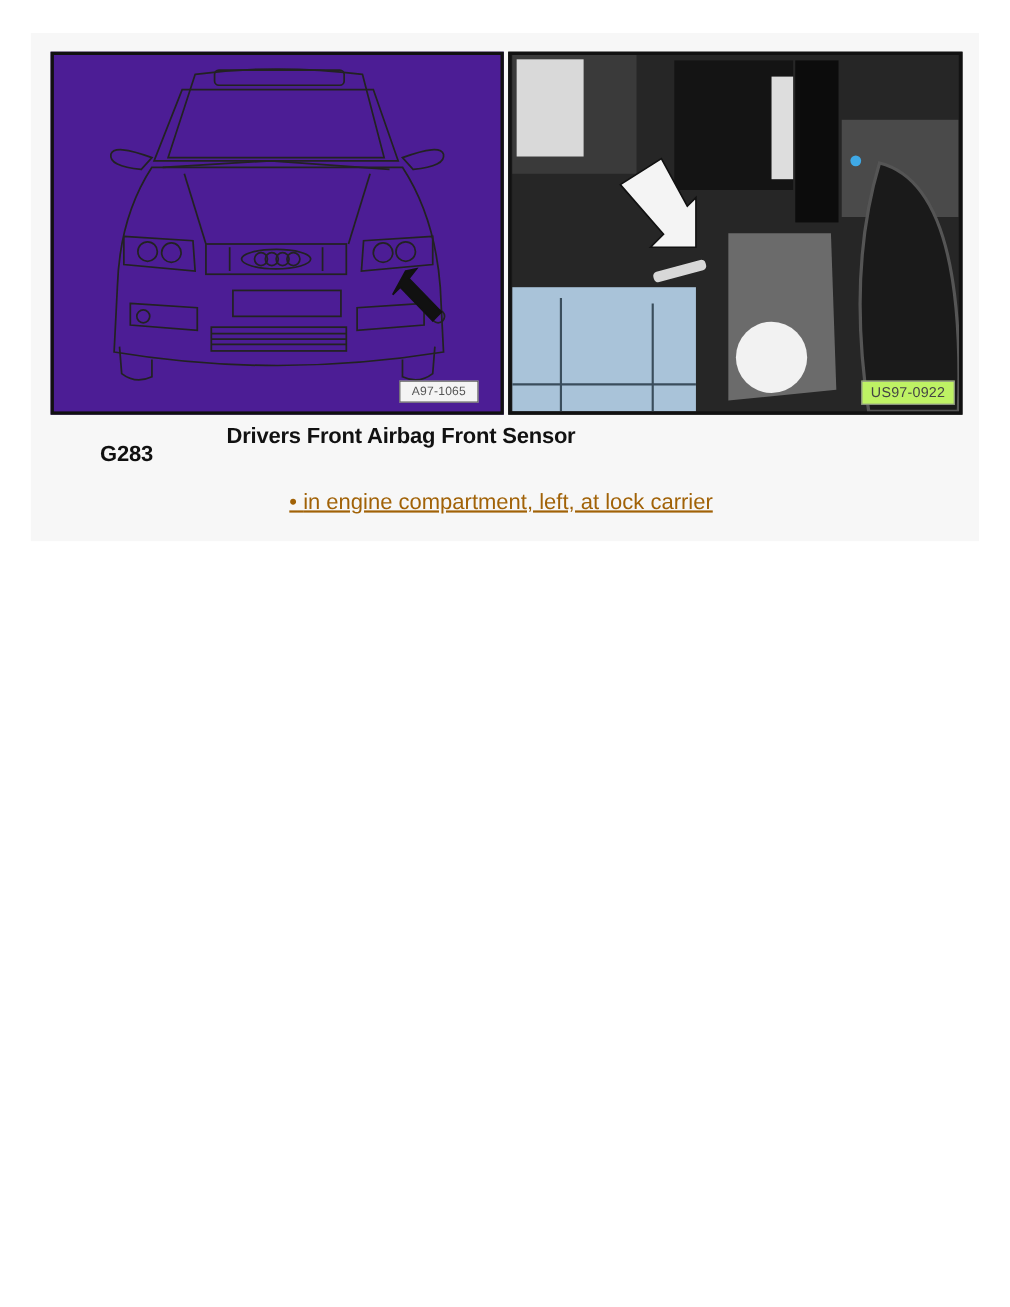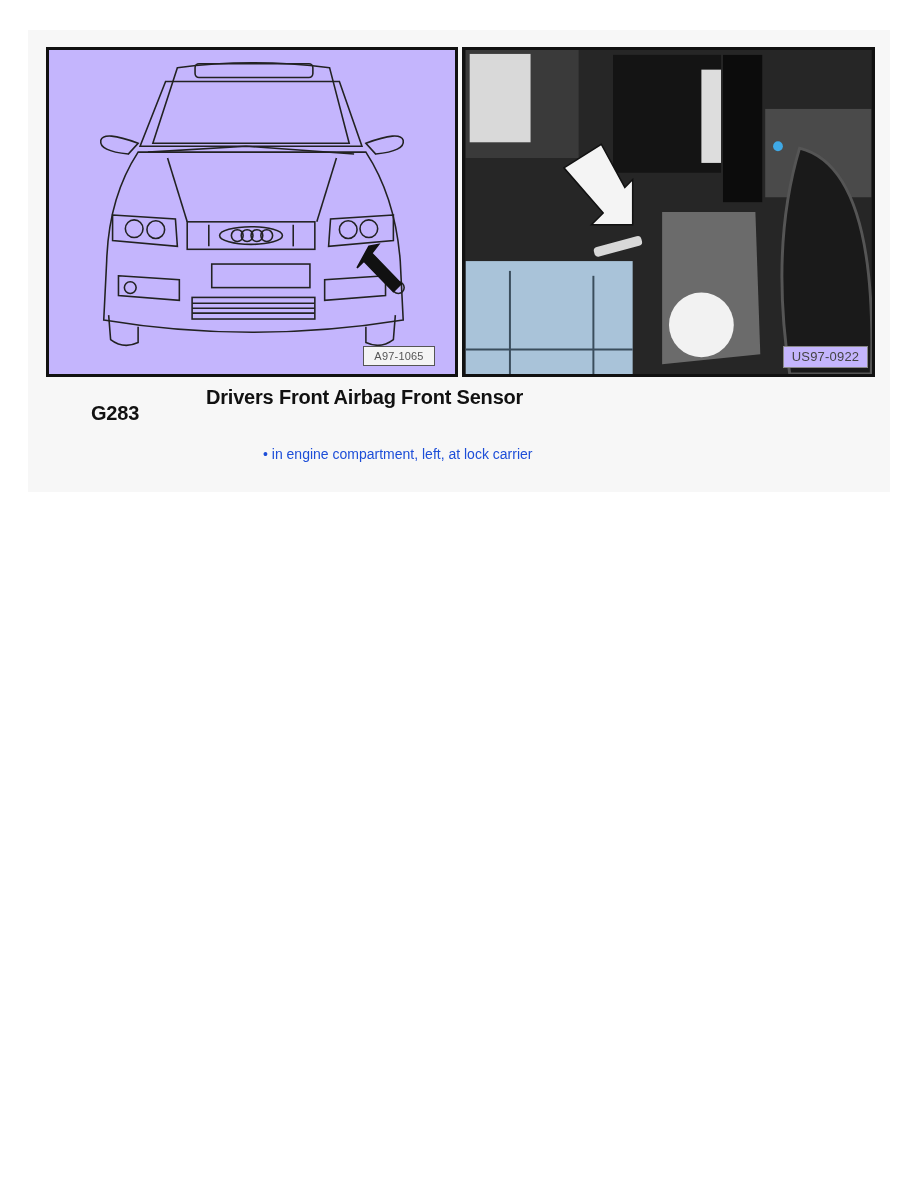--- a/index.html
+++ b/index.html
@@ -1,29 +1,29 @@
 <!DOCTYPE html>
 <html><head>
   <meta charset="utf-8">
   <style>
     * { box-sizing: border-box; margin: 0; padding: 0; }
     html, body { width: 918px; height: 1188px; background: #ffffff; overflow: hidden; }
     body { position: relative; font-family: "Liberation Sans", sans-serif; color: #111; }
     .page-band { position: absolute; left: 28px; top: 30px; width: 862px; height: 462px; background: #f7f7f7; }
-    .figure { position: absolute; top: 47px; height: 330px; border: 3px solid #111; background: #c4b5fd; overflow: hidden; }
+    .figure { position: absolute; top: 47px; height: 330px; border: 3px solid #111; background: #4c1d95; overflow: hidden; }
     .fig-left { left: 46px; width: 412px; }
     .fig-right { left: 462px; width: 413px; background: #1f1f1f; }
     .fig-left svg, .fig-right svg { position: absolute; left: 0; top: 0; width: 100%; height: 100%; }
     .fig-code { position: absolute; background: #f4f4f4; border: 1.5px solid #555; font-size: 12px; color: #555; text-align: center; line-height: 18px; letter-spacing: 0.2px; }
     .fig-left .fig-code { right: 20px; bottom: 8px; width: 72px; height: 20px; font-size: 11px; }
-    .fig-right .fig-code { right: 4px; bottom: 6px; width: 85px; height: 22px; background: #c4b5fd; border-color: #888; color: #444; font-size: 13px; line-height: 20px; }
+    .fig-right .fig-code { right: 4px; bottom: 6px; width: 85px; height: 22px; background: #bef264; border-color: #888; color: #444; font-size: 13px; line-height: 20px; }
     .caption-row { position: absolute; top: 386px; left: 91px; font-weight: bold; font-size: 20px; letter-spacing: -0.2px; }
     .caption-id { position: absolute; left: 0; top: 16px; white-space: nowrap; }
     .caption-title { position: absolute; left: 115px; top: 0; white-space: nowrap; }
-    .bullet-line { position: absolute; top: 446px; left: 263px; font-size: 14px; white-space: nowrap; color: #1d4ed8; }
+    .bullet-line { position: absolute; top: 446px; left: 263px; font-size: 20px; white-space: nowrap; color: #a16207; text-decoration: underline; }
   </style>
 </head>
 <body>
 
 <div class="page-band"></div>
 
 <div class="figure fig-left">
   <svg viewBox="0 0 412 330" fill="none" stroke="#222" stroke-width="1.6">
 
     <path d="M130 18 Q205 8 285 18 L305 95 L105 95 Z"></path>

